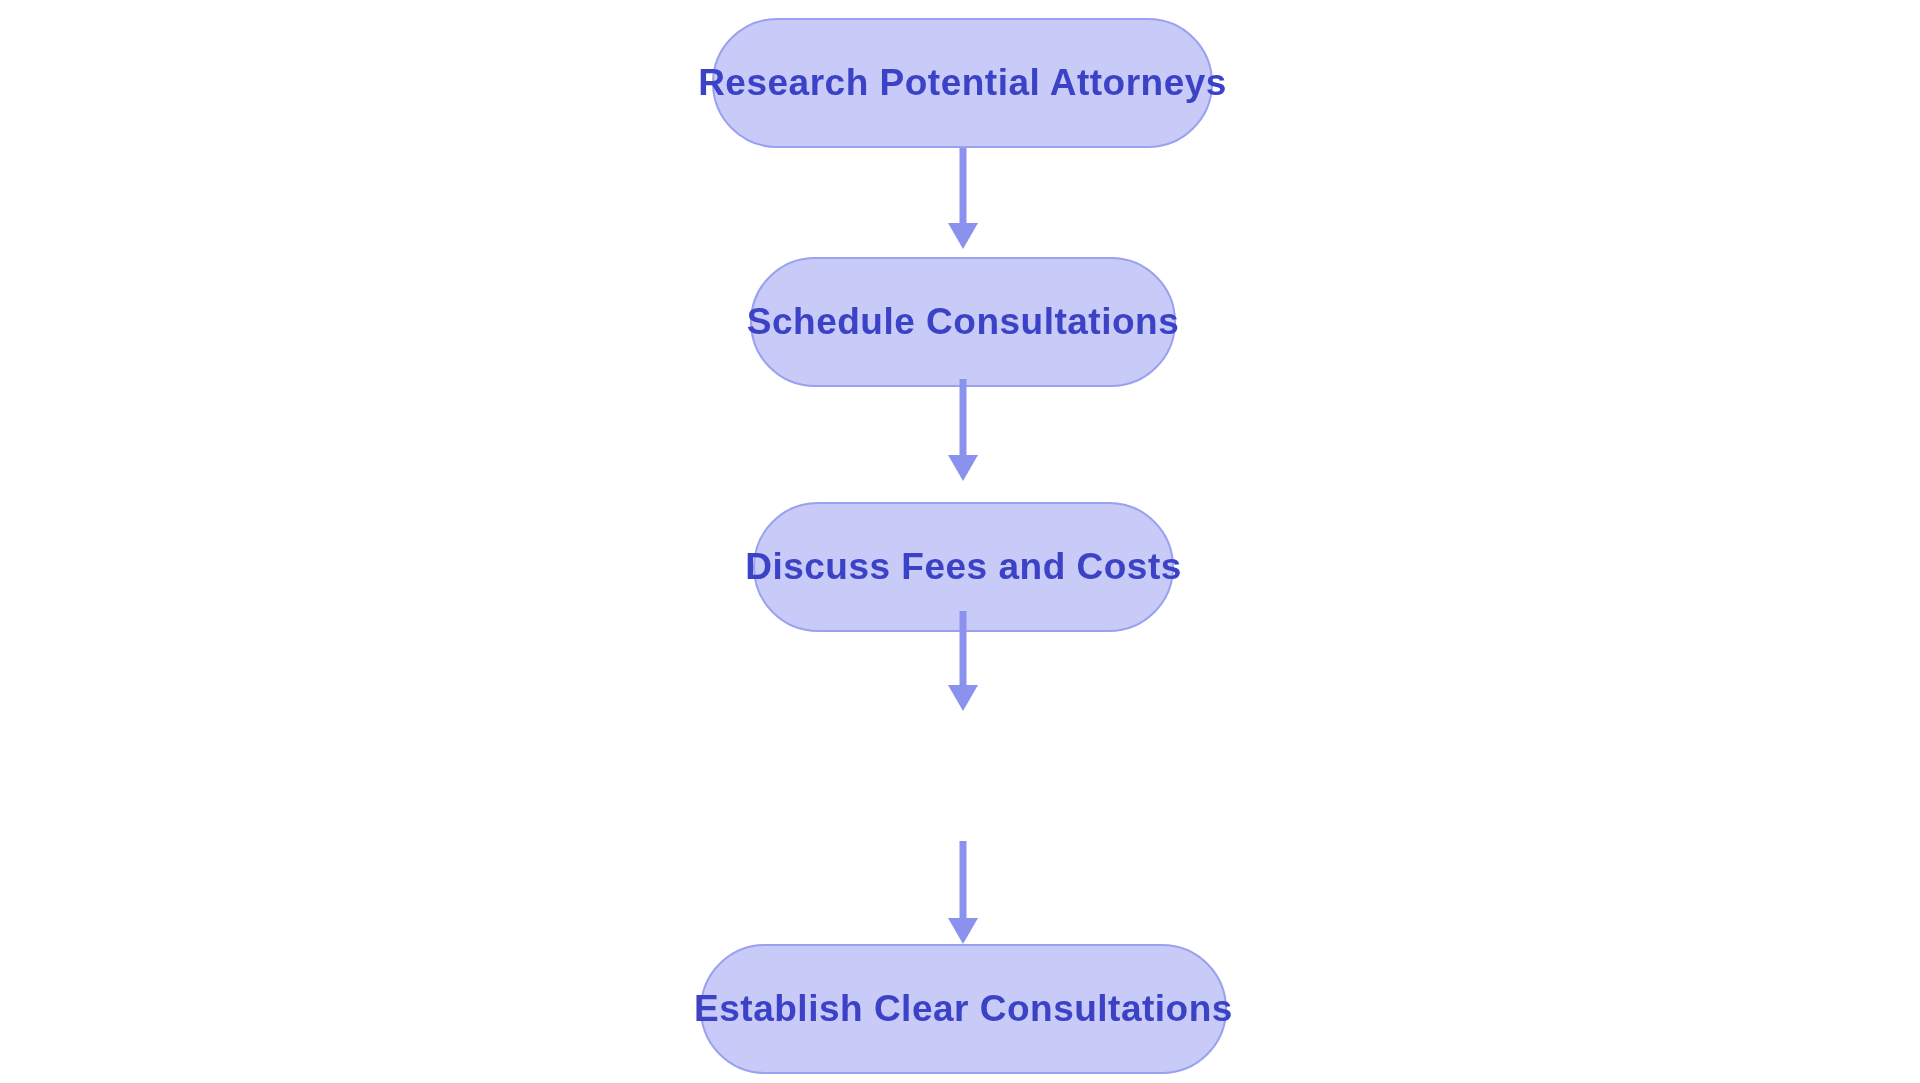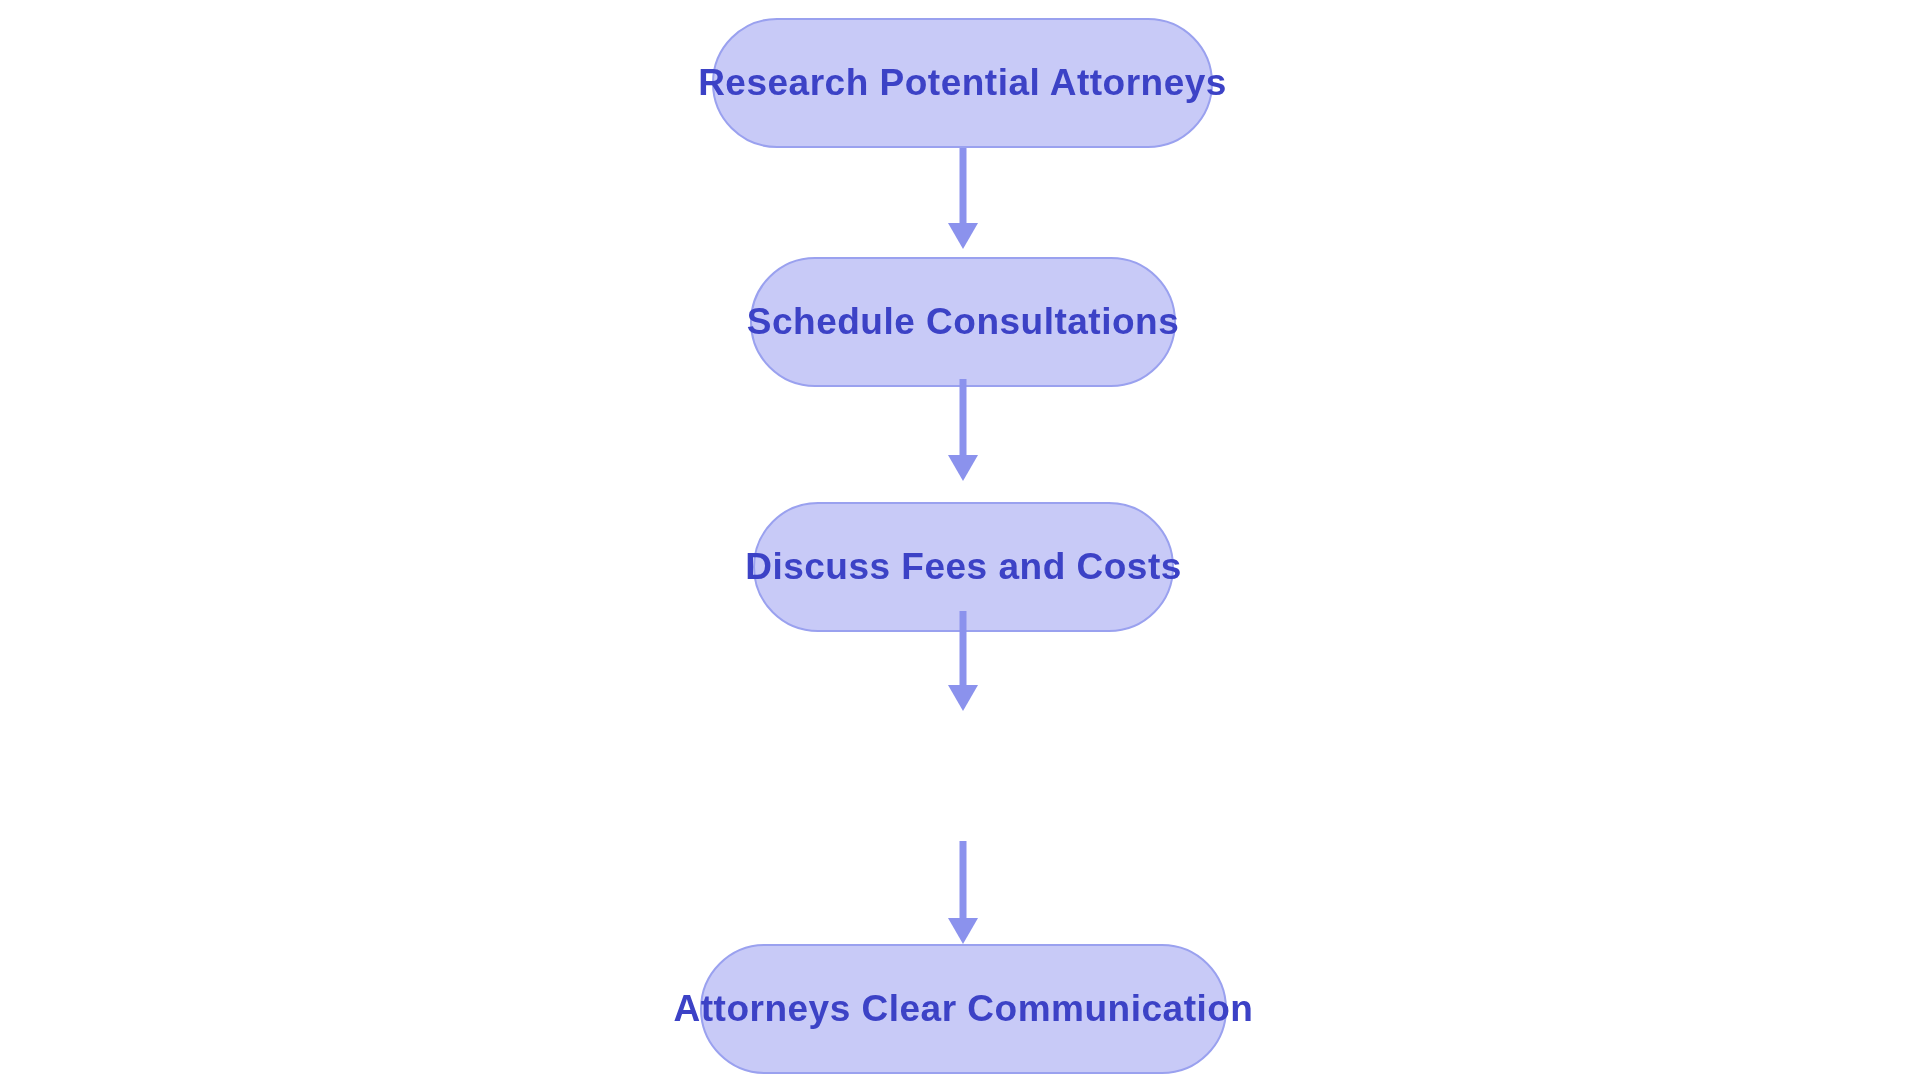--- a/index.html
+++ b/index.html
@@ -106,16 +106,16 @@
     <div class="head"></div>
   </div>
 
 
   <div class="arrow a4">
     <div class="line"></div>
     <div class="head"></div>
   </div>
 
   <div class="node n5">
-    <span>Attorneys Clear Communication</span>
+    <span>Establish Clear Consultations</span>
   </div>
 
 </div>
 
 </body></html>

